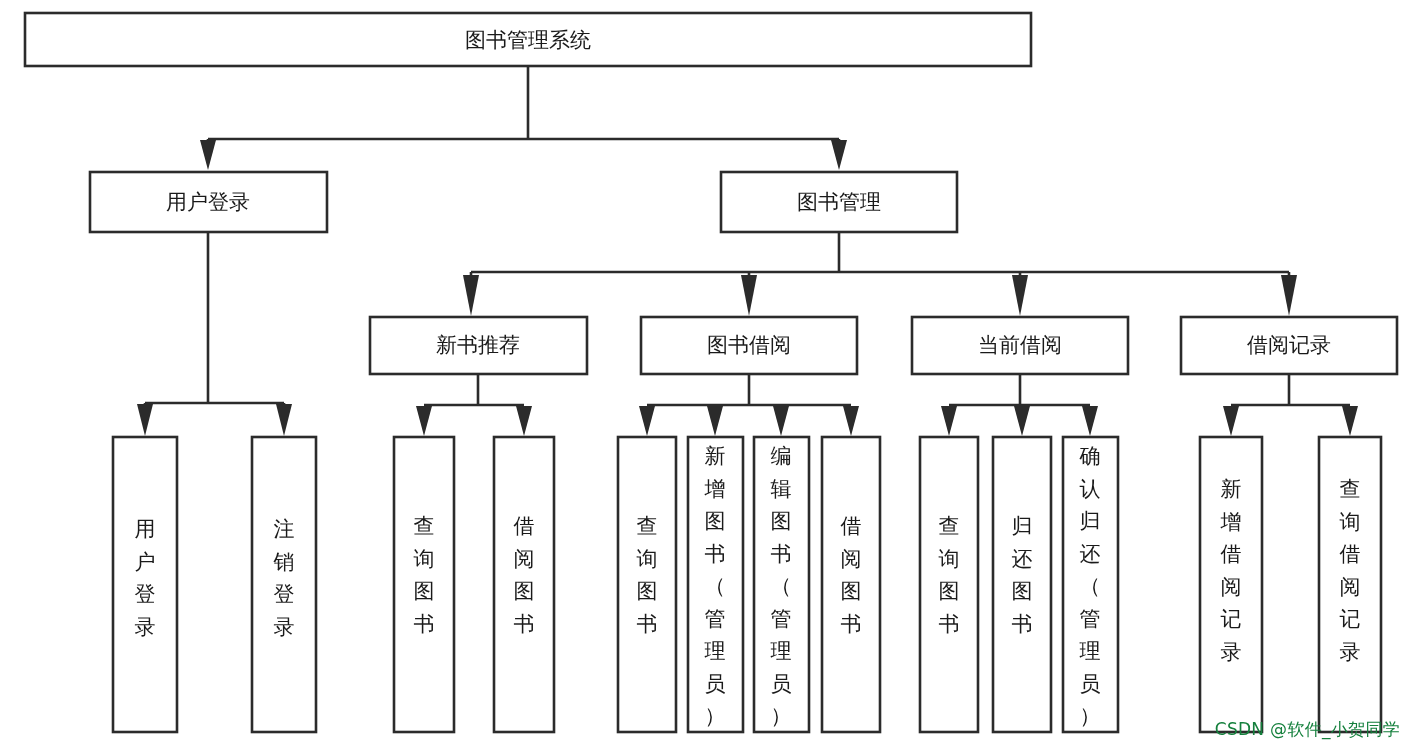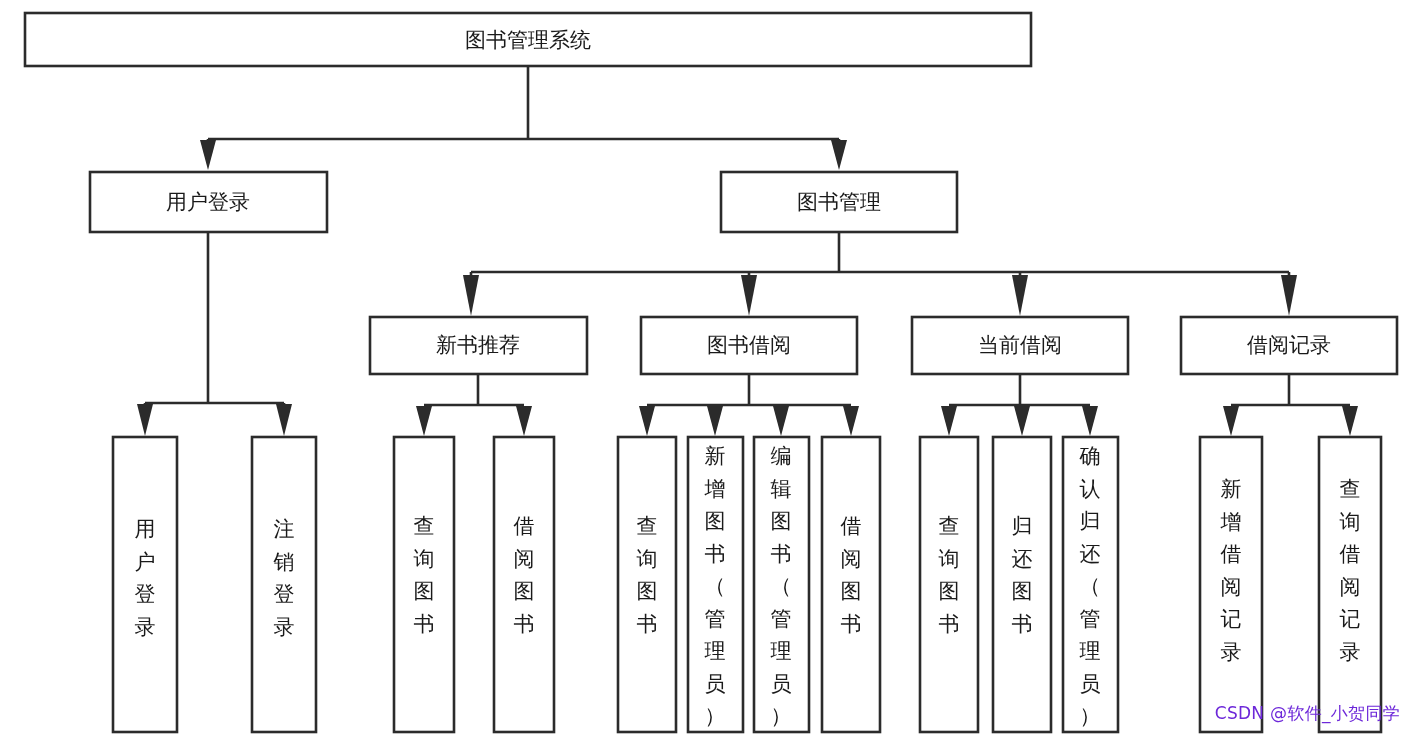--- a/index.html
+++ b/index.html
@@ -51,24 +51,24 @@
   }
   .leaf-label {
     fill: #1a1a1a;
     font-family: "DejaVu Sans", "Liberation Sans", sans-serif;
     font-size: 21px;
     text-anchor: middle;
   }
   .watermark-text {
     position: absolute;
     right: 14px;
-    bottom: 22px;
+    bottom: 6px;
     font-family: "DejaVu Sans", "Liberation Sans", sans-serif;
     font-size: 17px;
-    color: #6d28d9;
+    color: #15803d;
     white-space: nowrap;
     letter-spacing: 0.3px;
   }
 </style>
 </head>
 <body>
 
 <div id="diagram-root">
 
   <svg id="tree-svg" viewBox="0 0 1405 747">

